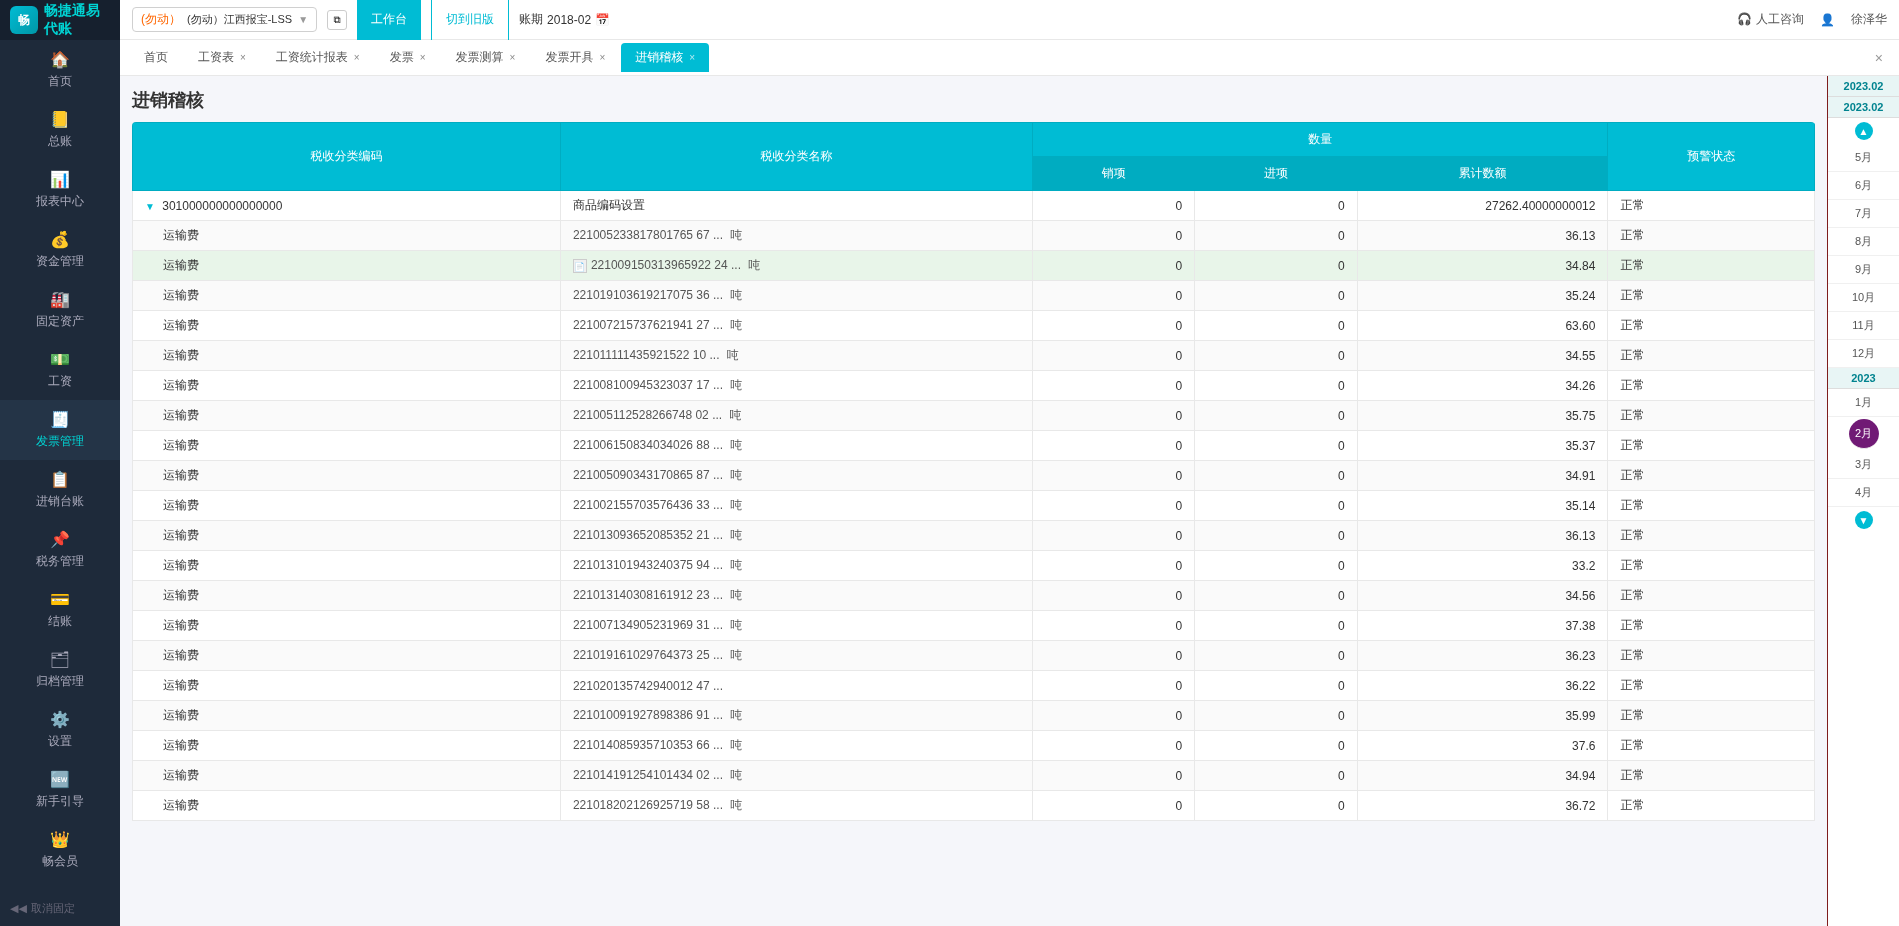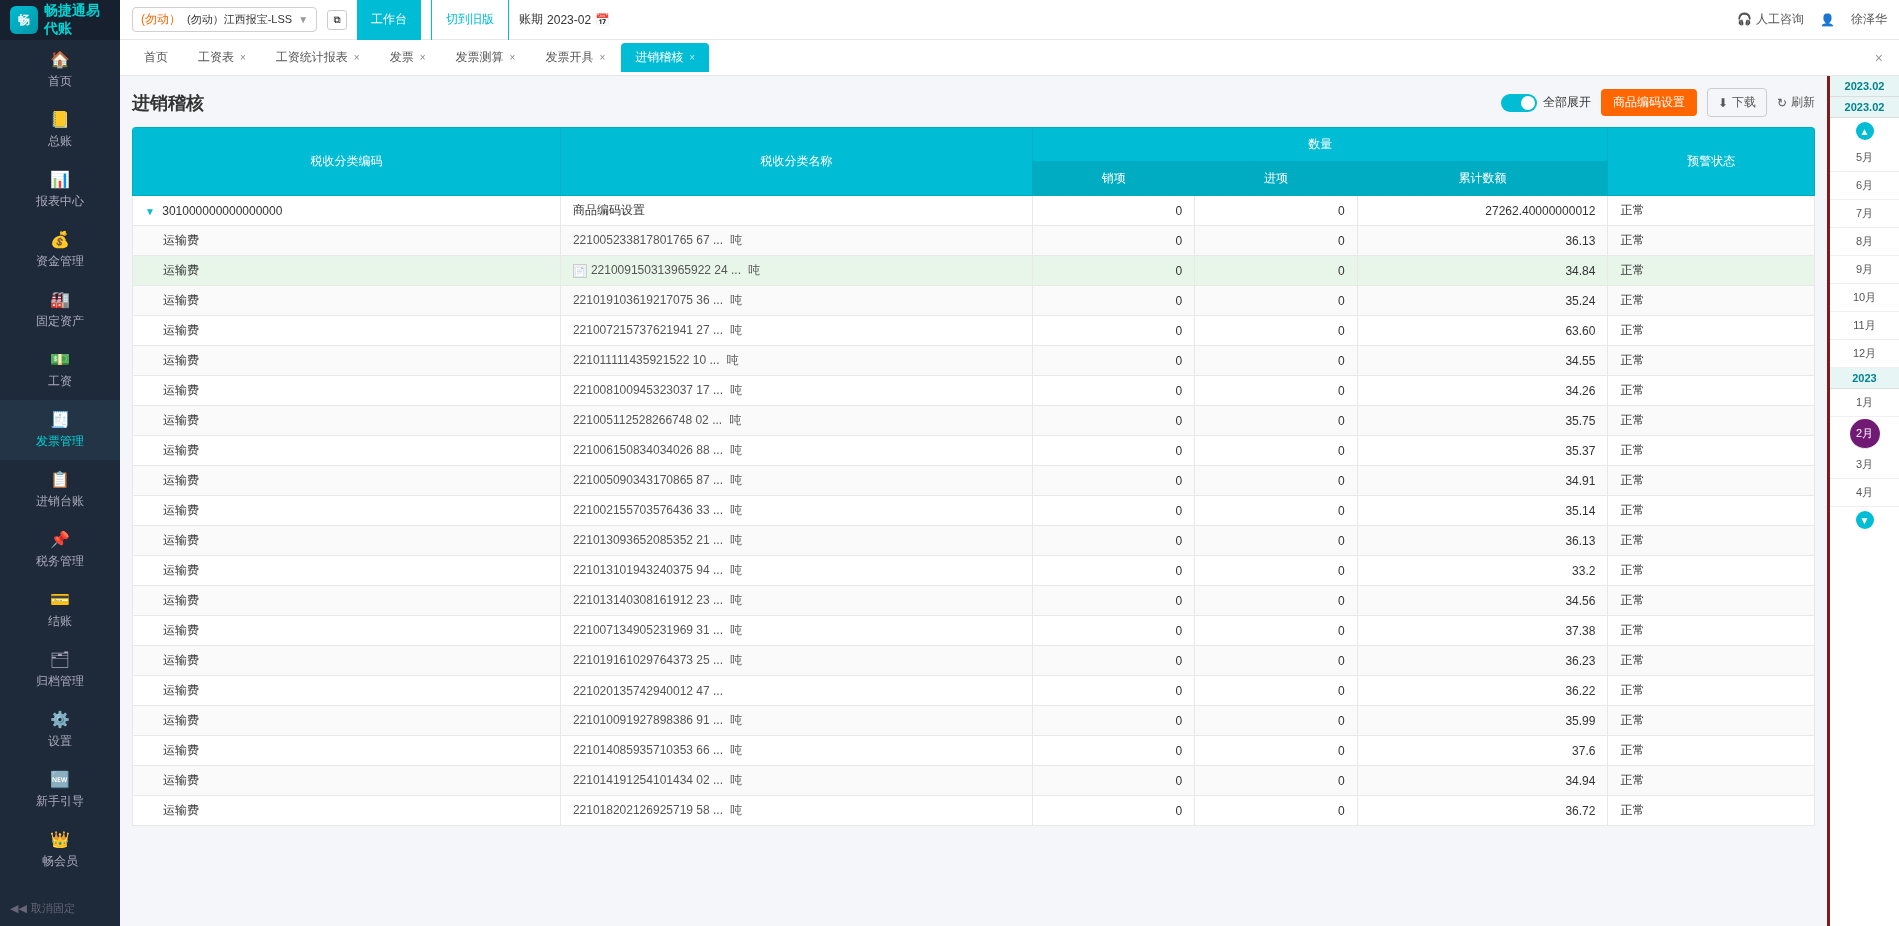--- a/index.html
+++ b/index.html
@@ -58,21 +58,21 @@
     tbody tr { background: #fff; }
     tbody tr:nth-child(even) { background: #fafafa; }
     tbody tr.highlighted { background: #e8f5e9; }
     tbody td { padding: 6px 12px; border: 1px solid #e8e8e8; color: #333; white-space: nowrap; }
     .td-code { color: #333; }
     .td-num { text-align: right; }
     .status-normal { color: #333; }
     .icon-file { display: inline-block; width: 14px; height: 14px; background: #f0f0f0; border: 1px solid #ccc; font-size: 9px; text-align: center; line-height: 14px; margin-right: 4px; vertical-align: middle; }
 
     
-    .right-panel { width: 72px; background: #fff; border-left: 3px solid #7f1d1d; display: flex; flex-direction: column; font-size: 11px; overflow-y: auto; flex-shrink: 0; }
+    .right-panel { width: 72px; background: #fff; border-left: 1px solid #7f1d1d; display: flex; flex-direction: column; font-size: 11px; overflow-y: auto; flex-shrink: 0; }
     .calendar-year { background: #e8f5f5; color: #00838f; font-weight: bold; padding: 4px; text-align: center; font-size: 11px; border-bottom: 1px solid #ddd; }
     .calendar-month { padding: 6px 4px; text-align: center; cursor: pointer; color: #555; border-bottom: 1px solid #f0f0f0; }
     .calendar-month.active { background: #701a75; color: white; border-radius: 50%; width: 30px; height: 30px; display: flex; align-items: center; justify-content: center; margin: 2px auto; padding: 0; text-align: center; }
     .cal-nav { display: flex; justify-content: center; gap: 4px; padding: 4px; }
     .cal-nav-btn { background: #00bcd4; color: white; border: none; border-radius: 50%; width: 18px; height: 18px; font-size: 10px; cursor: pointer; display: flex; align-items: center; justify-content: center; }
     .expand-icon { color: #00bcd4; font-size: 10px; margin-right: 4px; }
   </style>
 </head>
 <body>
 
@@ -149,21 +149,21 @@
     <div class="topbar-company">
       <span style="color:#ff6600;font-size:12px;">(勿动）</span>
       <span style="font-size:11px;">(勿动）江西报宝-LSS</span>
       <span class="arrow">▼</span>
     </div>
     <div class="copy-icon">⧉</div>
     <button class="topbar-btn btn-workspace">工作台</button>
     <button class="topbar-btn btn-period">切到旧版</button>
     <div class="topbar-period">
       <span>账期</span>
-      <span>2023-02</span>
+      <span>2018-02</span>
       <span>📅</span>
     </div>
     <div class="topbar-right">
       <span>🎧 <span>人工咨询</span></span>
       <span>👤</span>
       <span>徐泽华</span>
     </div>
   </div>
 
   <div class="tabbar">
@@ -195,35 +195,20 @@
       <span class="close">×</span>
     </div>
     <span class="tab-close-main">×</span>
   </div>
 
   <div class="content">
     <div class="content-main">
 
       <div class="page-header">
         <div class="page-title">进销稽核</div>
-        <div class="page-actions">
-          <div class="toggle-btn">
-            <div class="toggle-switch"></div>
-            <span>全部展开</span>
-          </div>
-          <button class="btn-setting">商品编码设置</button>
-          <button class="btn-download">
-            <span>⬇</span>
-            <span>下载</span>
-          </button>
-          <button class="btn-refresh">
-            <span>↻</span>
-            <span>刷新</span>
-          </button>
-        </div>
       </div>
 
       <div class="table-wrap">
         <table>
           <thead>
             <tr>
               <th rowspan="2" style="width:290px;">税收分类编码</th>
               <th rowspan="2" style="width:320px;">税收分类名称</th>
               <th colspan="3">数量</th>
               <th rowspan="2" style="width:140px;">预警状态</th>

